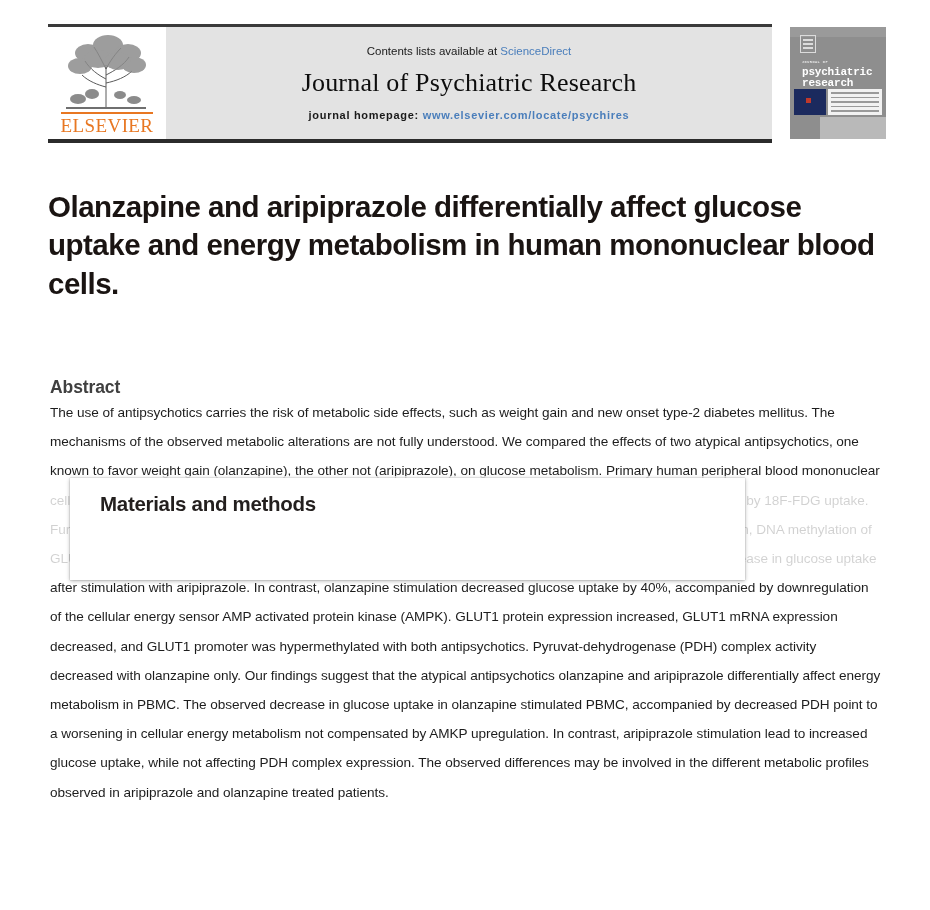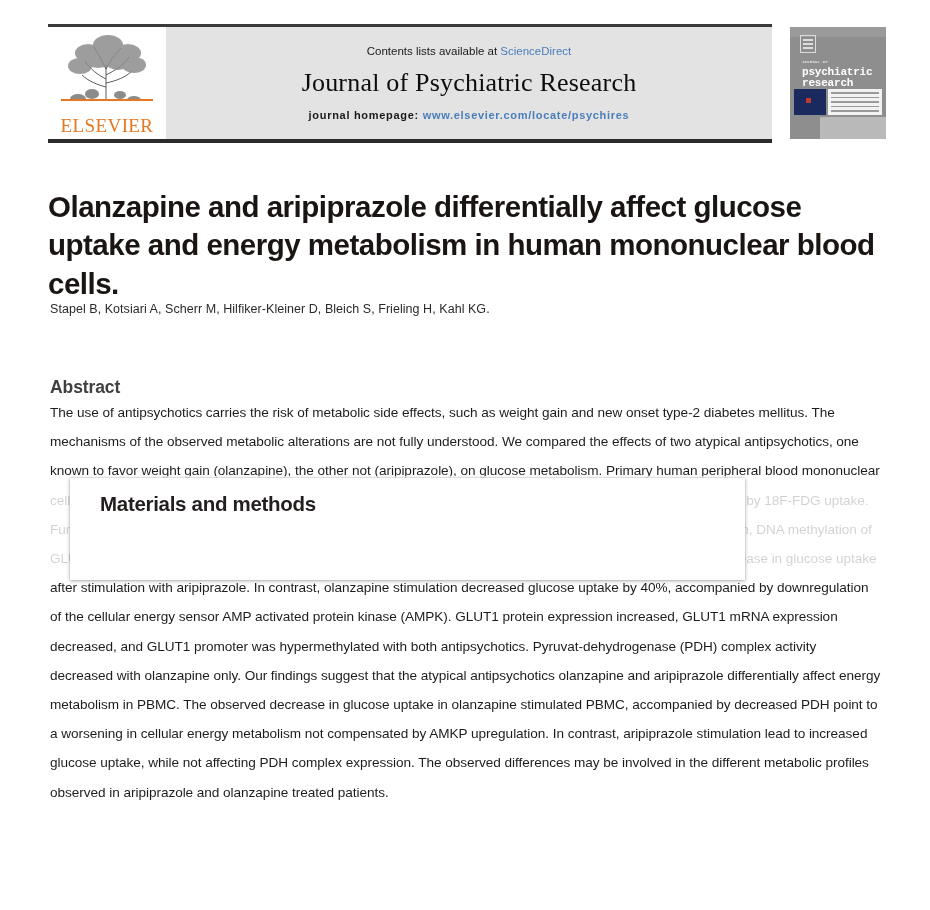--- a/index.html
+++ b/index.html
@@ -62,21 +62,21 @@
     box-sizing: border-box;
   }
   .tree-svg { position: absolute; top: 4px; left: 10px; }
   .elsevier-word {
     font-family: "Liberation Serif", serif;
     font-size: 19px;
     letter-spacing: 0.4px;
     color: #E87722;
     font-weight: 400;
     border-top: 2px solid #E87722;
-    padding-top: 15px;
+    padding-top: 2px;
     line-height: 1;
     position: relative;
     z-index: 2;
     background: #fff;
   }
   .banner-center {
     flex: 1 1 auto;
     background: #e3e3e3;
     display: flex;
     flex-direction: column;
@@ -331,21 +331,20 @@
         </svg>
         <div class="cover-bottom"></div>
       </div>
 
     </div>
     <div class="rule-bottom"></div>
   </div>
 
   <h1 class="article-title">Olanzapine and aripiprazole differentially affect glucose uptake and energy metabolism in human mononuclear blood cells.</h1>
 
-  <div class="authors">Stapel B, Kotsiari A, Scherr M, Hilfiker-Kleiner D, Bleich S, Frieling H, Kahl KG.</div>
 
   <h2 class="abstract-heading">Abstract</h2>
   <div class="abstract-body">The use of antipsychotics carries the risk of metabolic side effects, such as weight gain and new onset type-2 diabetes mellitus. The mechanisms of the observed metabolic alterations are not fully understood. We compared the effects of two atypical antipsychotics, one known to favor weight gain (olanzapine), the other not (aripiprazole), on glucose metabolism. Primary human peripheral blood mononuclear cells (PBMC) were isolated and stimulated with olanzapine or aripiprazole, and glucose uptake was analyzed in vitro by 18F-FDG uptake. Further measurements included mRNA expression of glucose transporter (GLUT) 1 and 3, GLUT1 protein expression, DNA methylation of GLUT1 promoter region, and proteins involved in downstream glucometabolic processes. We observed a 2-fold increase in glucose uptake after stimulation with aripiprazole. In contrast, olanzapine stimulation decreased glucose uptake by 40%, accompanied by downregulation of the cellular energy sensor AMP activated protein kinase (AMPK). GLUT1 protein expression increased, GLUT1 mRNA expression decreased, and GLUT1 promoter was hypermethylated with both antipsychotics. Pyruvat-dehydrogenase (PDH) complex activity decreased with olanzapine only. Our findings suggest that the atypical antipsychotics olanzapine and aripiprazole differentially affect energy metabolism in PBMC. The observed decrease in glucose uptake in olanzapine stimulated PBMC, accompanied by decreased PDH point to a worsening in cellular energy metabolism not compensated by AMKP upregulation. In contrast, aripiprazole stimulation lead to increased glucose uptake, while not affecting PDH complex expression. The observed differences may be involved in the different metabolic profiles observed in aripiprazole and olanzapine treated patients.</div>
 
   <div class="overlay-veil"></div>
   <div class="overlay-card">
     <div class="overlay-inner">
       <div class="overlay-heading">Materials and methods</div>
     </div>
   </div>

